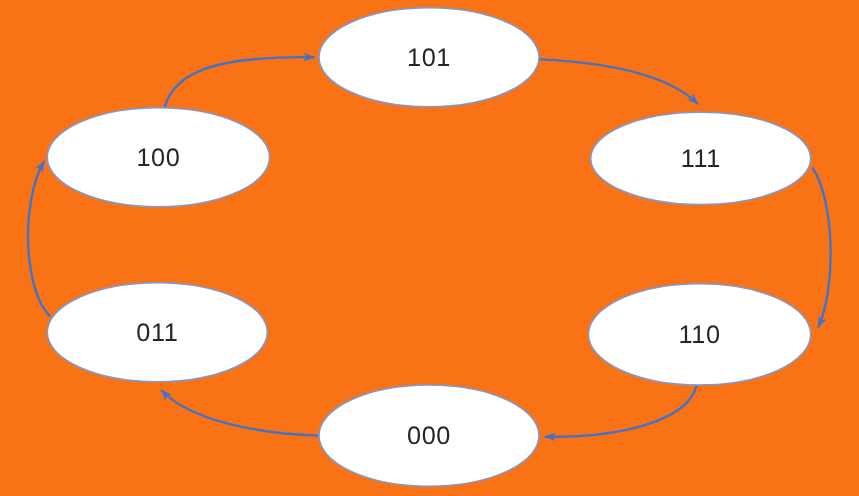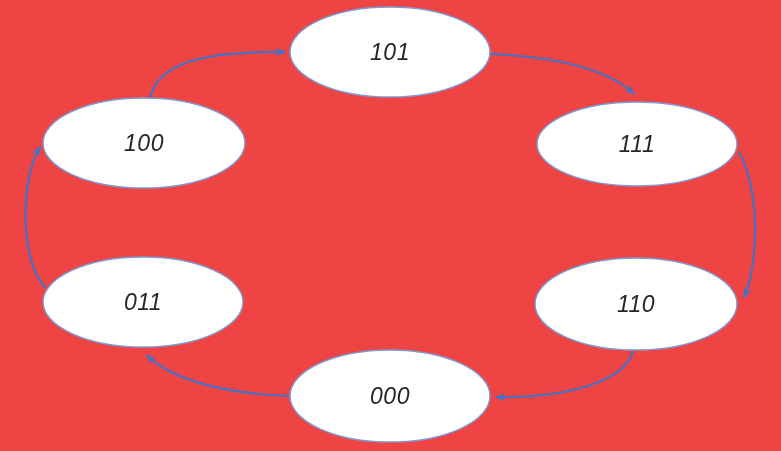--- a/index.html
+++ b/index.html
@@ -8,22 +8,21 @@
     background: #ffffff;
     width: 781px;
     height: 451px;
     overflow: hidden;
     font-family: "Liberation Sans", sans-serif;
   }
   .diagram-wrap {
     position: relative;
     width: 781px;
     height: 451px;
-    background: #ef4444;
-    font-style: italic;
+    background: #f97316;
   }
   svg text {
     font-family: "Liberation Sans", sans-serif;
     font-size: 23px;
     letter-spacing: 0.5px;
   }
 </style>
 </head>
 <body>
 

